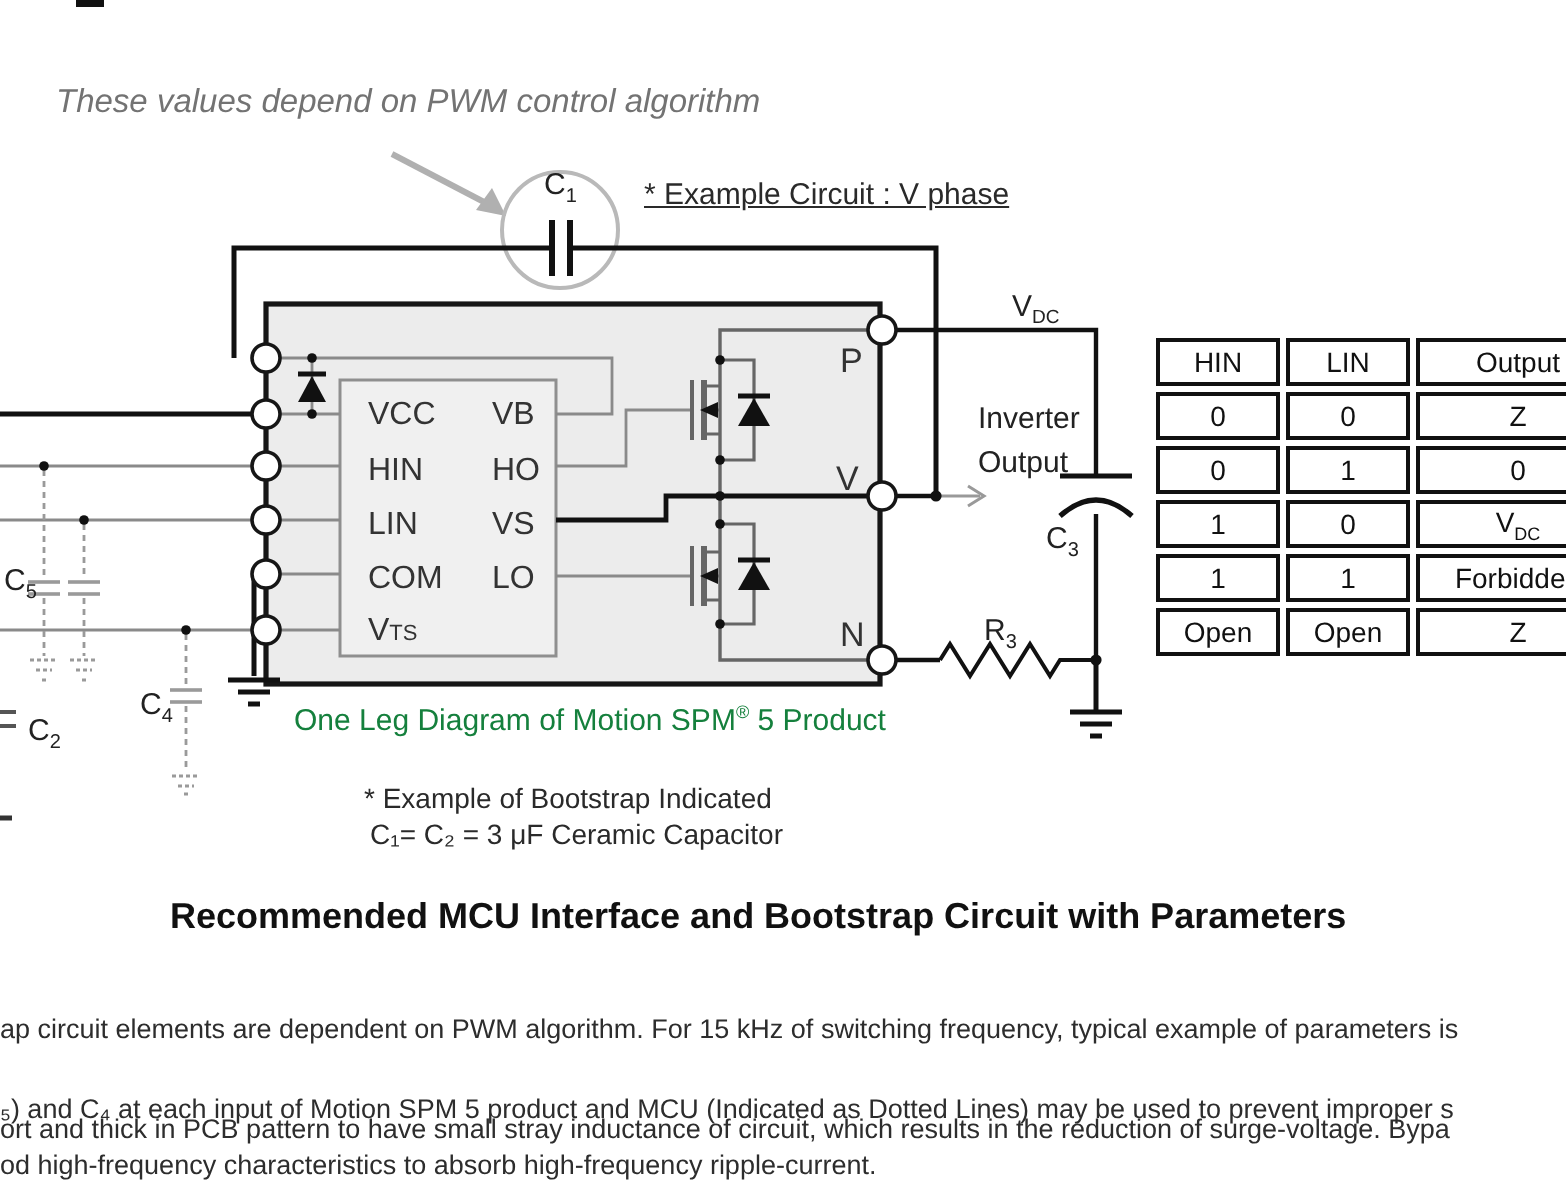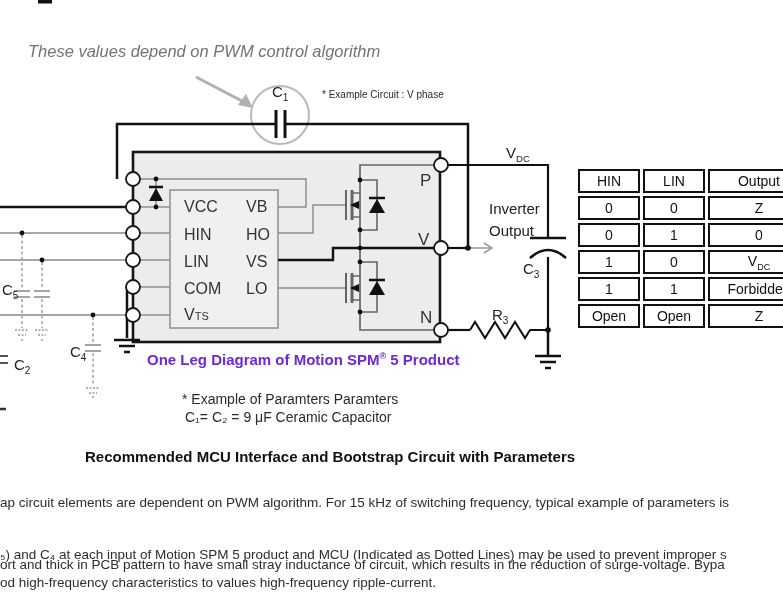--- a/index.html
+++ b/index.html
@@ -1,34 +1,34 @@
 <!DOCTYPE html>
 <html><head>
 <meta charset="utf-8">
 <style>
   html,body{margin:0;padding:0;background:#fff;}
   #page{position:relative;width:783px;height:600px;overflow:hidden;background:#ffffff;
         font-family:"Liberation Sans","DejaVu Sans",sans-serif;color:#222;}
   #circuit-svg{position:absolute;left:0;top:0;}
   .abs{position:absolute;white-space:nowrap;}
   #annotation-note{left:28px;top:42px;font-size:16.5px;font-style:italic;color:#737373;}
-  #example-circuit-note{left:322px;top:89px;font-size:10px;color:#2a2a2a;}
-  #diagram-caption{left:147px;top:351px;font-size:15px;color:#6d28d9;font-weight:bold;}
+  #example-circuit-note{left:322px;top:89px;font-size:15px;color:#2a2a2a;text-decoration:underline;}
+  #diagram-caption{left:147px;top:351px;font-size:15px;color:#15803d;}
   #diagram-caption sup{font-size:9px;}
   #bootstrap-note-title{left:182px;top:391px;font-size:14px;color:#2a2a2a;}
   #bootstrap-note-value{left:185px;top:409px;font-size:14px;color:#2a2a2a;}
   #truth-table{position:absolute;left:575px;top:166px;border-collapse:separate;border-spacing:3px;
                font-size:14px;color:#111;}
   #truth-table td{border:2.5px solid #111;text-align:center;padding:0 5px;height:20px;
                   min-width:48px;background:#fff;}
   #truth-table td.out{min-width:88px;}
   #truth-table sub{font-size:9px;}
-  #figure-title{left:85px;top:448px;font-size:15px;font-weight:bold;color:#111;}
+  #figure-title{left:85px;top:448px;font-size:18px;font-weight:bold;color:#111;}
   .bodyline{left:0;font-size:13.5px;color:#2d2d2d;}
-  #body-line-1{top:495px;text-align:right;}
+  #body-line-1{top:507px;text-align:right;}
   #body-line-2{top:531px;margin-top:16px;}
   #body-line-3{top:557px;}
   #body-line-4{top:575px;}
 </style>
 </head>
 <body>
 
 <div id="page">
 
   <svg id="circuit-svg" width="783" height="440" viewBox="0 0 783 440" font-family="Liberation Sans, DejaVu Sans, sans-serif">
@@ -204,22 +204,22 @@
     <text x="2" y="295" font-size="15" fill="#222"><tspan>C</tspan><tspan font-size="10" dy="4">5</tspan></text>
     <text x="70" y="357" font-size="15" fill="#222"><tspan>C</tspan><tspan font-size="10" dy="4">4</tspan></text>
     <text x="14" y="370" font-size="15" fill="#222"><tspan>C</tspan><tspan font-size="10" dy="4">2</tspan></text>
   </svg>
 
   <div id="annotation-note" class="abs">These values depend on PWM control algorithm</div>
   <div id="example-circuit-note" class="abs">*  Example Circuit : V phase</div>
 
   <div id="diagram-caption" class="abs"><span>One Leg Diagram of Motion  SPM</span><sup>®</sup><span> 5 Product</span></div>
 
-  <div id="bootstrap-note-title" class="abs">*  Example of Paramters Paramters</div>
-  <div id="bootstrap-note-value" class="abs">C₁= C₂ = 9 μF Ceramic Capacitor</div>
+  <div id="bootstrap-note-title" class="abs">*  Example of Bootstrap Indicated</div>
+  <div id="bootstrap-note-value" class="abs">C₁= C₂ = 3 μF Ceramic Capacitor</div>
 
   <table id="truth-table">
     <tbody>
         <tr>
       <td>HIN</td>
       <td>LIN</td>
       <td class="out">Output</td>
     </tr>
     <tr>
       <td>0</td>
@@ -247,15 +247,15 @@
       <td class="out">Z</td>
     </tr>
   </tbody>
     </table>
 
   <div id="figure-title" class="abs">Recommended MCU Interface and Bootstrap Circuit with Parameters</div>
 
   <div id="body-line-1" class="abs bodyline">ap circuit elements are dependent on PWM algorithm. For 15 kHz of switching frequency, typical example of parameters is</div>
   <div id="body-line-2" class="abs bodyline">₅) and C₄ at each input of Motion SPM 5 product and MCU (Indicated as Dotted Lines) may be used to prevent improper s</div>
   <div id="body-line-3" class="abs bodyline">ort and thick in PCB pattern to have small stray inductance of circuit, which results in the reduction of surge-voltage. Bypa</div>
-  <div id="body-line-4" class="abs bodyline">od high-frequency characteristics to values high-frequency ripple-current.</div>
+  <div id="body-line-4" class="abs bodyline">od high-frequency characteristics to absorb high-frequency ripple-current.</div>
 
 </div>
 
 </body></html>

